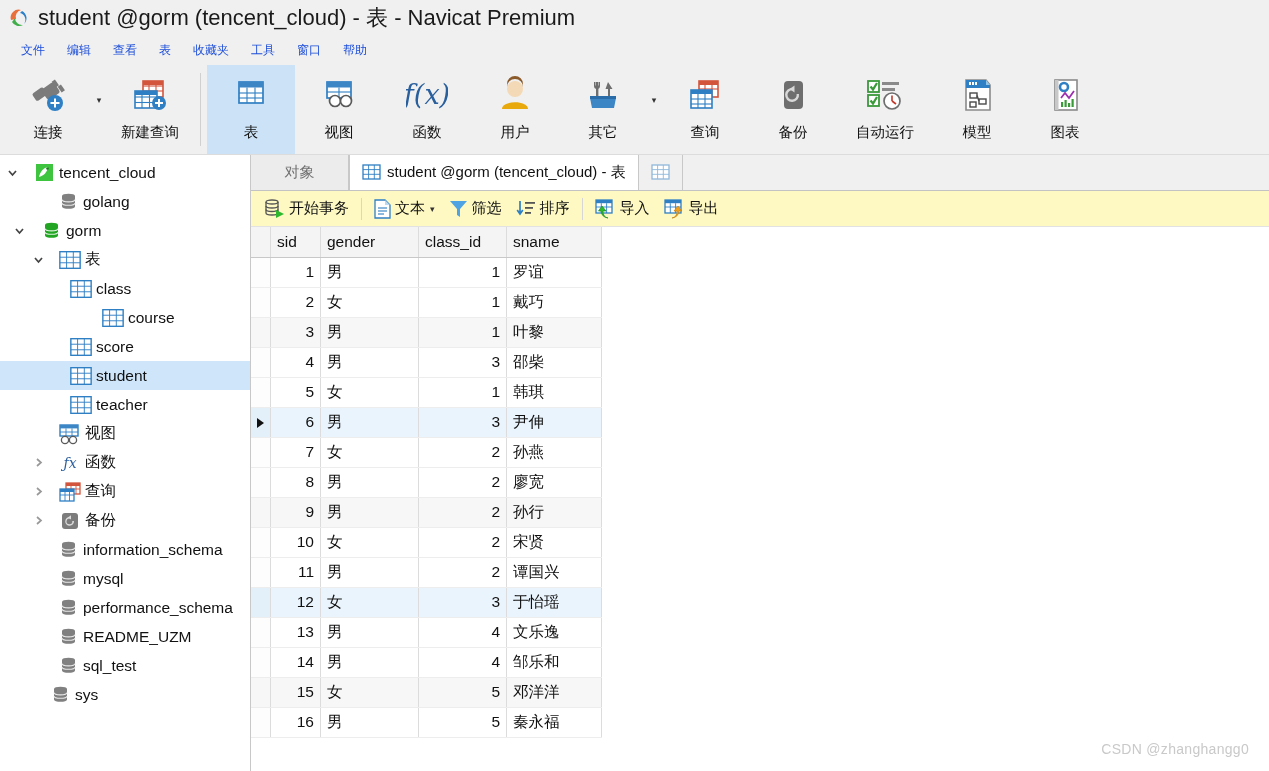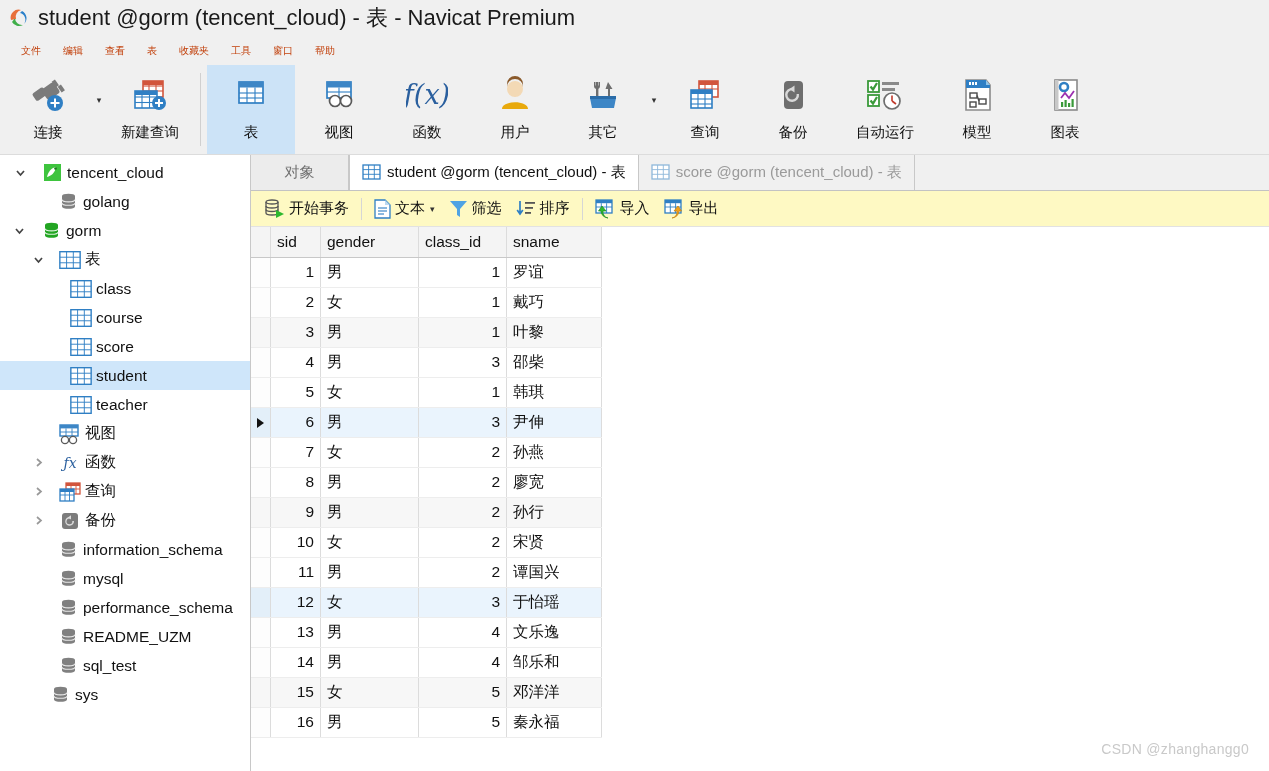--- a/index.html
+++ b/index.html
@@ -19,21 +19,21 @@
   .app-logo { width: 22px; height: 22px; position: relative; flex: 0 0 auto; margin-right: 8px; }
   .app-logo svg { display: block; }
   .title-text { font-size: 22px; color: #1a1a1a; white-space: nowrap; }
 
   
   .menubar {
     height: 29px; background: #f0f0f0;
     display: flex; align-items: center; padding-left: 10px;
   }
   .menu-item {
-    font-size: 10px; color: #c2410c; padding: 2px 11px; cursor: default; white-space: nowrap;
+    font-size: 12px; color: #1d4ed8; padding: 2px 11px; cursor: default; white-space: nowrap;
   }
 
   
   .toolbar {
     height: 90px; background: #f0f0f0;
     display: flex; align-items: stretch; padding-left: 4px;
     border-bottom: 1px solid #dcdcdc;
     position: relative;
   }
   .tb-sep { width: 1px; background: #d0d0d0; margin: 8px 6px; }
@@ -369,21 +369,21 @@
       </svg>
     </span>
     <span class="tb-label">图表</span>
   </div>
 </div>
 
 <div class="main">
 
   <div class="sidebar">
 
-    <div class="tree-row" style="padding-left:12px">
+    <div class="tree-row" style="padding-left:4px">
       <span class="tw-arrow">
         <svg width="11" height="11" viewBox="0 0 11 11">
             <path d="M2 4 L5.5 8 L9 4" stroke="#444" stroke-width="1.7" fill="none"></path>
           </svg>
       </span>
       <span class="tw-icon">
         <svg width="19" height="19" viewBox="0 0 19 19">
           <rect x="1" y="1" width="17" height="17" fill="#3ec43e"></rect>
           <path d="M13 4 C8 5 5 9 4 14 C8 13 12 10 13 4 Z" fill="#fff"></path>
           <circle cx="12.5" cy="5.5" r="1.3" fill="#1c7a1c"></circle>
@@ -460,21 +460,21 @@
               <line x1="2" y1="9" x2="24" y2="9"></line>
               <line x1="2" y1="15" x2="24" y2="15"></line>
           <line x1="9.3" y1="3" x2="9.3" y2="21"></line>
               <line x1="16.6" y1="3" x2="16.6" y2="21"></line>
             </g>
         </svg>
       </span>
       <span class="tw-label">class</span>
     </div>
 
-    <div class="tree-row" style="padding-left:58px">
+    <div class="tree-row" style="padding-left:90px">
       <span class="tw-icon">
         <svg class="ic-table" viewBox="0 0 26 24">
           <rect x="2" y="3" width="22" height="18" fill="#fff" stroke="#2f7fc4" stroke-width="1.5"></rect>
           <g stroke="#2f7fc4" stroke-width="1">
               <line x1="2" y1="9" x2="24" y2="9"></line>
               <line x1="2" y1="15" x2="24" y2="15"></line>
           <line x1="9.3" y1="3" x2="9.3" y2="21"></line>
               <line x1="16.6" y1="3" x2="16.6" y2="21"></line>
             </g>
         </svg>
@@ -735,21 +735,20 @@
           <svg width="19" height="17" viewBox="0 0 19 17" style="display:block">
             <rect x="1" y="1" width="17" height="14" fill="#fff" stroke="#8fb8da" stroke-width="1.3"></rect>
             <g stroke="#8fb8da" stroke-width="0.9">
                 <line x1="1" y1="5.6" x2="18" y2="5.6"></line>
                 <line x1="1" y1="10.3" x2="18" y2="10.3"></line>
             <line x1="6.6" y1="1" x2="6.6" y2="15"></line>
                 <line x1="12.3" y1="1" x2="12.3" y2="15"></line>
               </g>
           </svg>
         </span>
-        <span>score @gorm (tencent_cloud) - 表</span>
       </div>
     </div>
 
     <div class="gridtoolbar">
       <div class="gt-btn">
         <span>
           <svg width="21" height="21" viewBox="0 0 21 21" style="display:block">
             <g fill="none" stroke="#555" stroke-width="1.3">
               <ellipse cx="8" cy="4" rx="6" ry="2"></ellipse>
                 <path d="M2 4 V15 A6 2 0 0 0 14 15 V4"></path>

